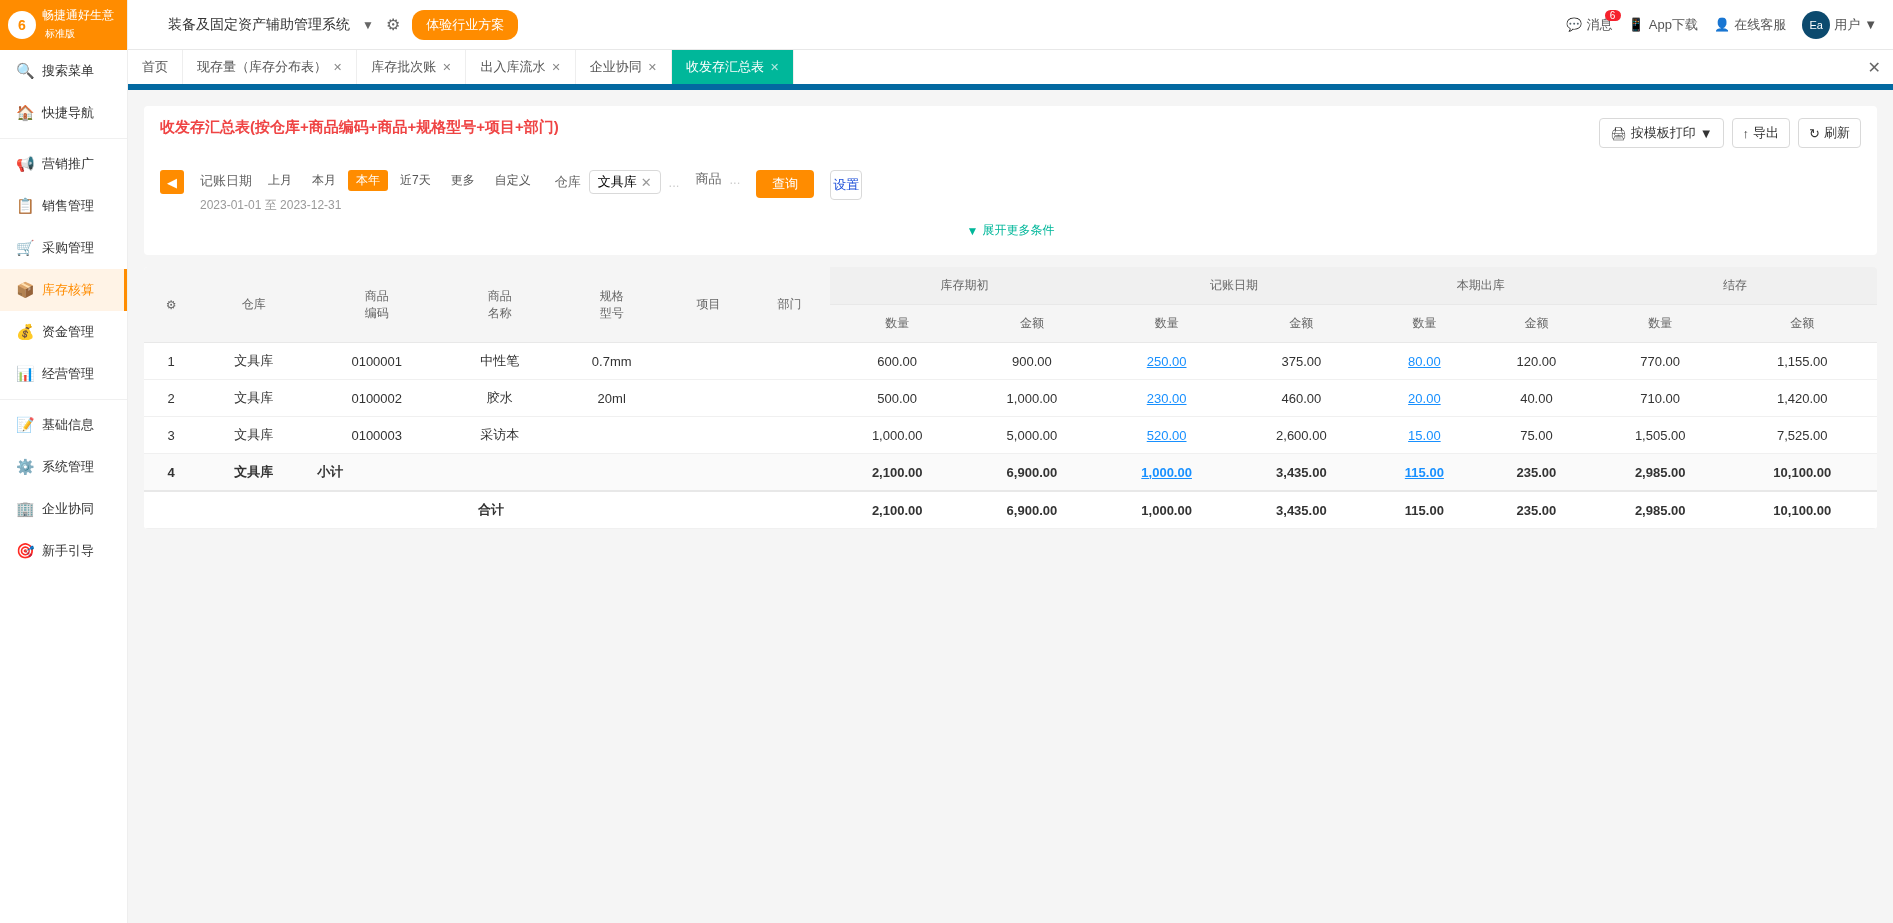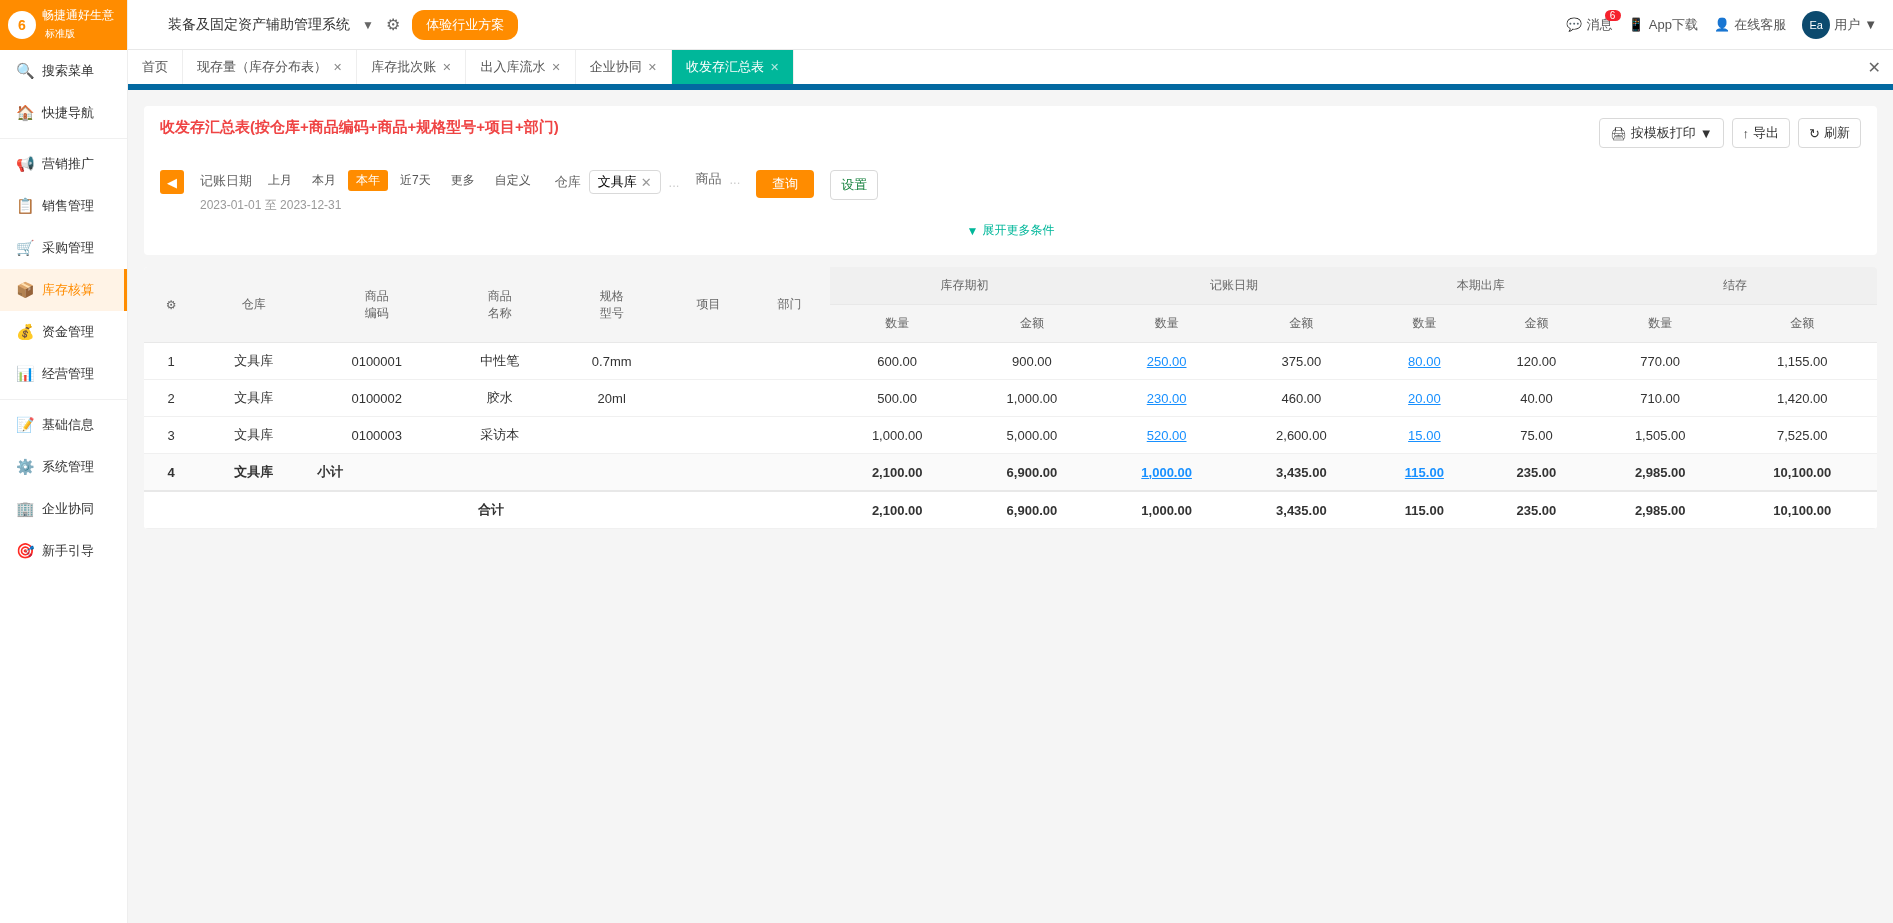--- a/index.html
+++ b/index.html
@@ -49,21 +49,21 @@
     .date-btn.active { background: #ff8c00; color: #fff; border-radius: 3px; }
     .date-range { font-size: 12px; color: #999; margin-top: 2px; }
     .warehouse-tag { background: #fff; border: 1px solid #d9d9d9; border-radius: 4px; padding: 2px 8px; font-size: 13px; display: flex; align-items: center; gap: 4px; }
     .warehouse-tag-close { cursor: pointer; color: #999; }
     .filter-dots { color: #ccc; cursor: pointer; }
     .expand-conditions { display: flex; align-items: center; gap: 4px; color: #00b79a; font-size: 12px; cursor: pointer; margin-top: 4px; }
     .btn-print { display: flex; align-items: center; gap: 4px; border: 1px solid #d9d9d9; background: #fff; padding: 5px 10px; border-radius: 4px; font-size: 13px; cursor: pointer; color: #333; }
     .btn-export { display: flex; align-items: center; gap: 4px; border: 1px solid #d9d9d9; background: #fff; padding: 5px 10px; border-radius: 4px; font-size: 13px; cursor: pointer; color: #333; }
     .btn-refresh { display: flex; align-items: center; gap: 4px; border: 1px solid #d9d9d9; background: #fff; padding: 5px 10px; border-radius: 4px; font-size: 13px; cursor: pointer; color: #333; }
     .btn-query { background: #ff8c00; color: #fff; border: none; padding: 5px 16px; border-radius: 4px; font-size: 13px; cursor: pointer; }
-    .btn-settings { border: 1px solid #d9d9d9; background: #fff; padding: 5px 10px; border-radius: 4px; font-size: 13px; cursor: pointer; color: #15803d; }
+    .btn-settings { border: 1px solid #d9d9d9; background: #fff; padding: 5px 2px; border-radius: 4px; font-size: 13px; cursor: pointer; color: #1d4ed8; }
 
     
     .table-wrapper { background: #fff; border-radius: 4px; overflow: auto; }
     table { width: 100%; border-collapse: collapse; font-size: 13px; }
     thead tr { background: #f5f5f5; }
     th { padding: 10px 8px; text-align: center; color: #666; font-weight: 500; border-bottom: 1px solid #e8e8e8; white-space: nowrap; font-size: 12px; }
     td { padding: 9px 8px; text-align: center; border-bottom: 1px solid #f0f0f0; color: #333; white-space: nowrap; }
     .th-group { background: #f0f0f0; }
     .row-subtotal td { font-weight: bold; background: #fafafa; }
 

